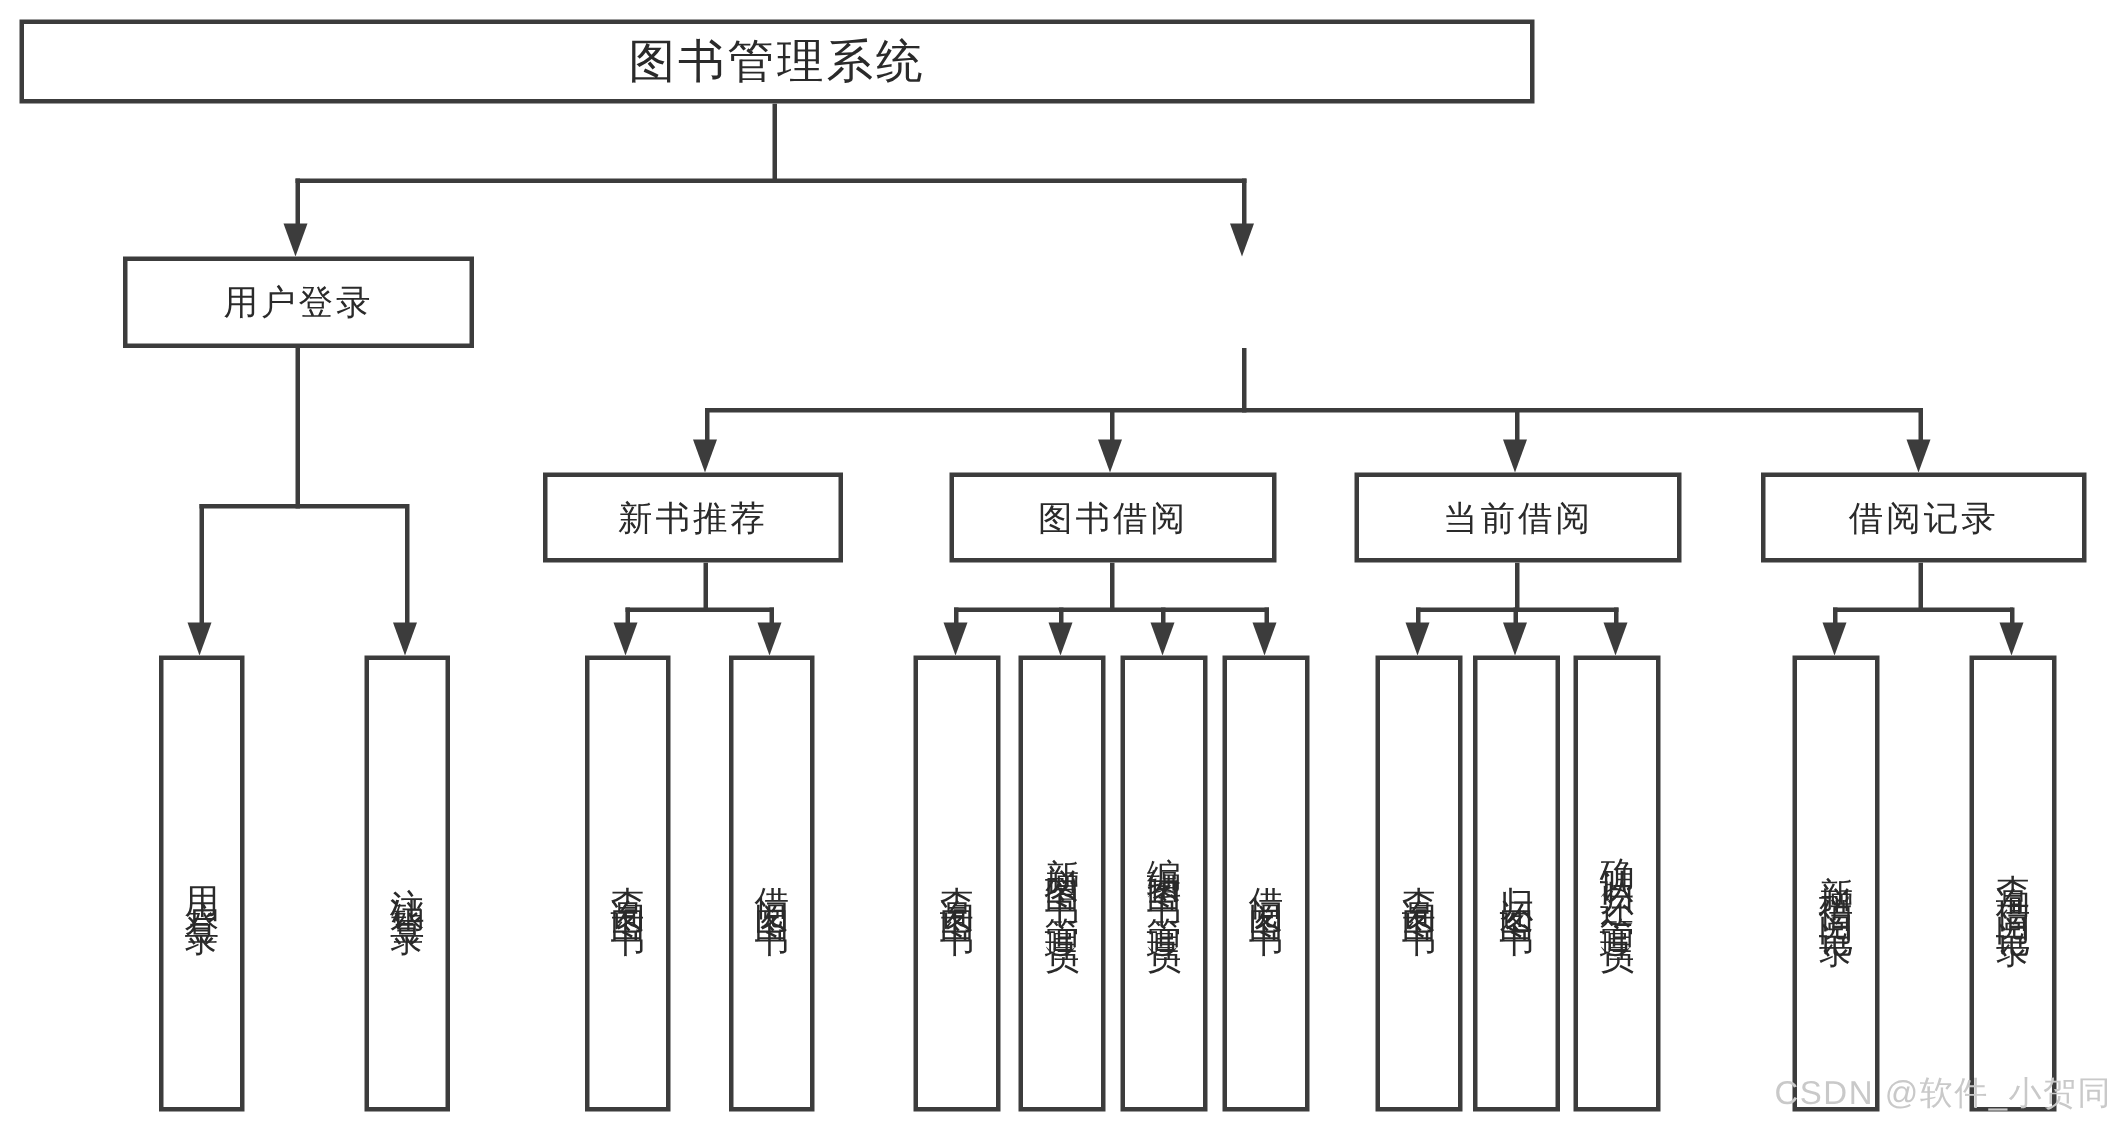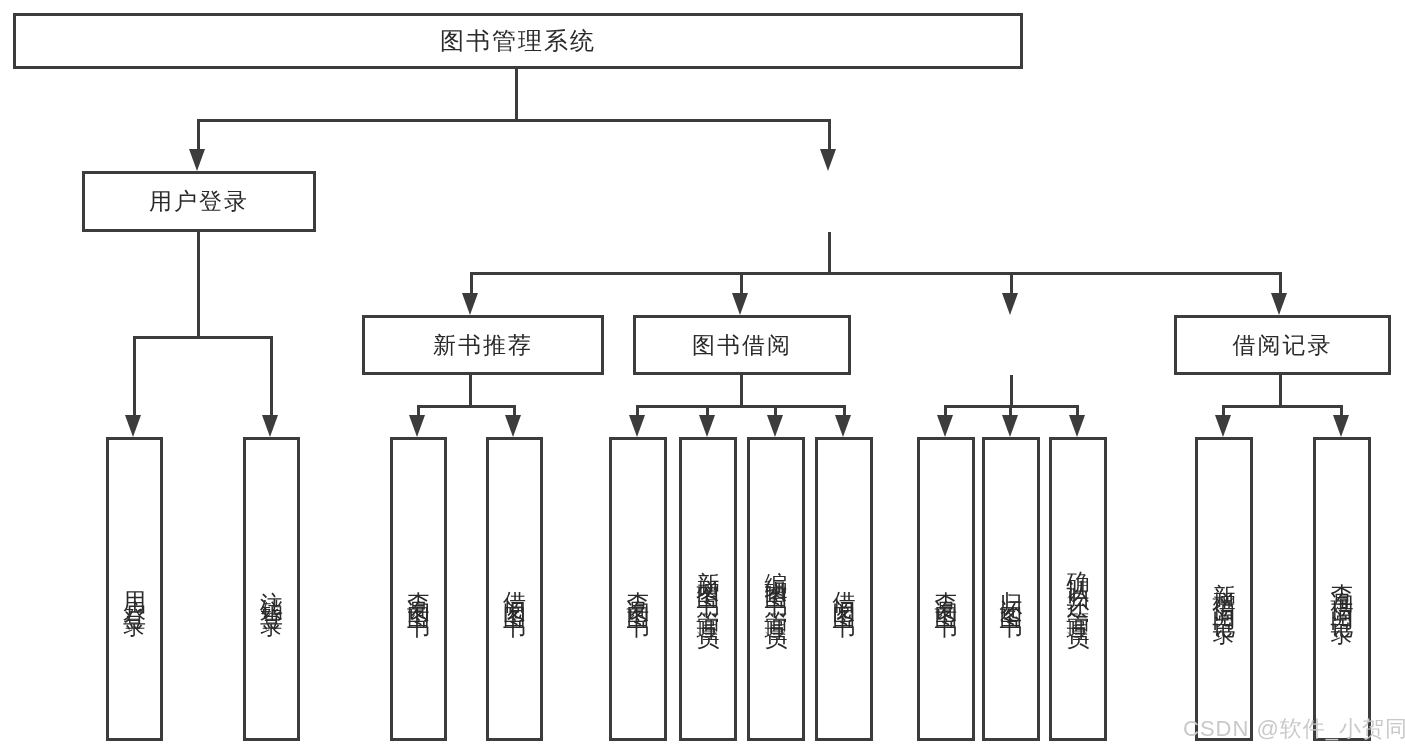--- a/index.html
+++ b/index.html
@@ -12,21 +12,21 @@
   .canvas{
     position:relative;width:1405px;height:747px;background:var(--background);
     font-family:"Liberation Sans","DejaVu Sans",sans-serif;color:var(--text);
     overflow:hidden;
   }
   .box{
     position:absolute;box-sizing:border-box;border:3px solid var(--line);
     background:#fff;display:flex;align-items:center;justify-content:center;
     font-size:23px;letter-spacing:2px;white-space:nowrap;z-index:2;
   }
-  .box.title{font-size:24px;}
+  .box.title{font-size:31px;}
   .box.vert{
     writing-mode:vertical-rl;text-orientation:mixed;
     letter-spacing:8px;font-size:23px;white-space:normal;line-height:1;
   }
   .hline{position:absolute;height:3px;background:var(--line);z-index:1;}
   .vline{position:absolute;width:3px;background:var(--line);z-index:1;}
   .arrow{
     position:absolute;width:0;height:0;z-index:1;
     border-left:8px solid transparent;border-right:8px solid transparent;
     border-top:22px solid var(--line);margin-left:-9px;
@@ -63,22 +63,23 @@
   <div class="hline" style="left:470px;top:272px;width:812px;"></div>
   <div class="vline" style="left:470px;top:272px;height:25px;"></div>
   <div class="arrow" style="left:471px;top:293px;"></div>
   <div class="vline" style="left:740px;top:272px;height:25px;"></div>
   <div class="arrow" style="left:741px;top:293px;"></div>
   <div class="vline" style="left:1010px;top:272px;height:25px;"></div>
   <div class="arrow" style="left:1011px;top:293px;"></div>
   <div class="vline" style="left:1279px;top:272px;height:25px;"></div>
   <div class="arrow" style="left:1280px;top:293px;"></div>
 
-  <div class="box" style="left:362px;top:315px;width:242px;height:60px;">新书推荐</div>
+  <div class="box" style="left:362px;top:315px;width:200px;height:60px;">新书推荐</div>
   <div class="box" style="left:633px;top:315px;width:218px;height:60px;">图书借阅</div>
+  <div class="box" style="left:903px;top:315px;width:218px;height:60px;">当前借阅</div>
   <div class="box" style="left:1174px;top:315px;width:217px;height:60px;">借阅记录</div>
 
   <div class="vline" style="left:469px;top:375px;height:33px;"></div>
   <div class="hline" style="left:417px;top:405px;width:99px;"></div>
   <div class="vline" style="left:417px;top:405px;height:14px;"></div>
   <div class="arrow" style="left:418px;top:415px;"></div>
   <div class="vline" style="left:513px;top:405px;height:14px;"></div>
   <div class="arrow" style="left:514px;top:415px;"></div>
 
   <div class="vline" style="left:740px;top:375px;height:33px;"></div>

